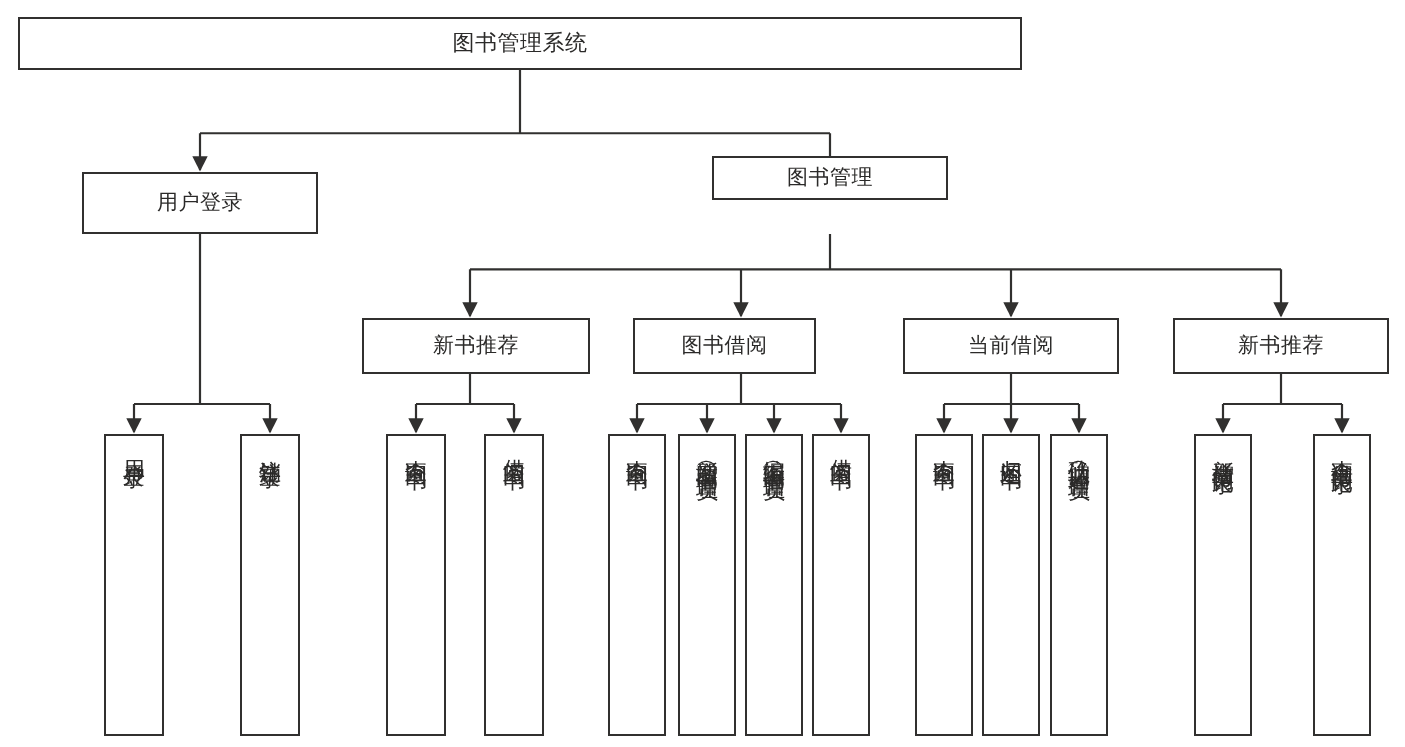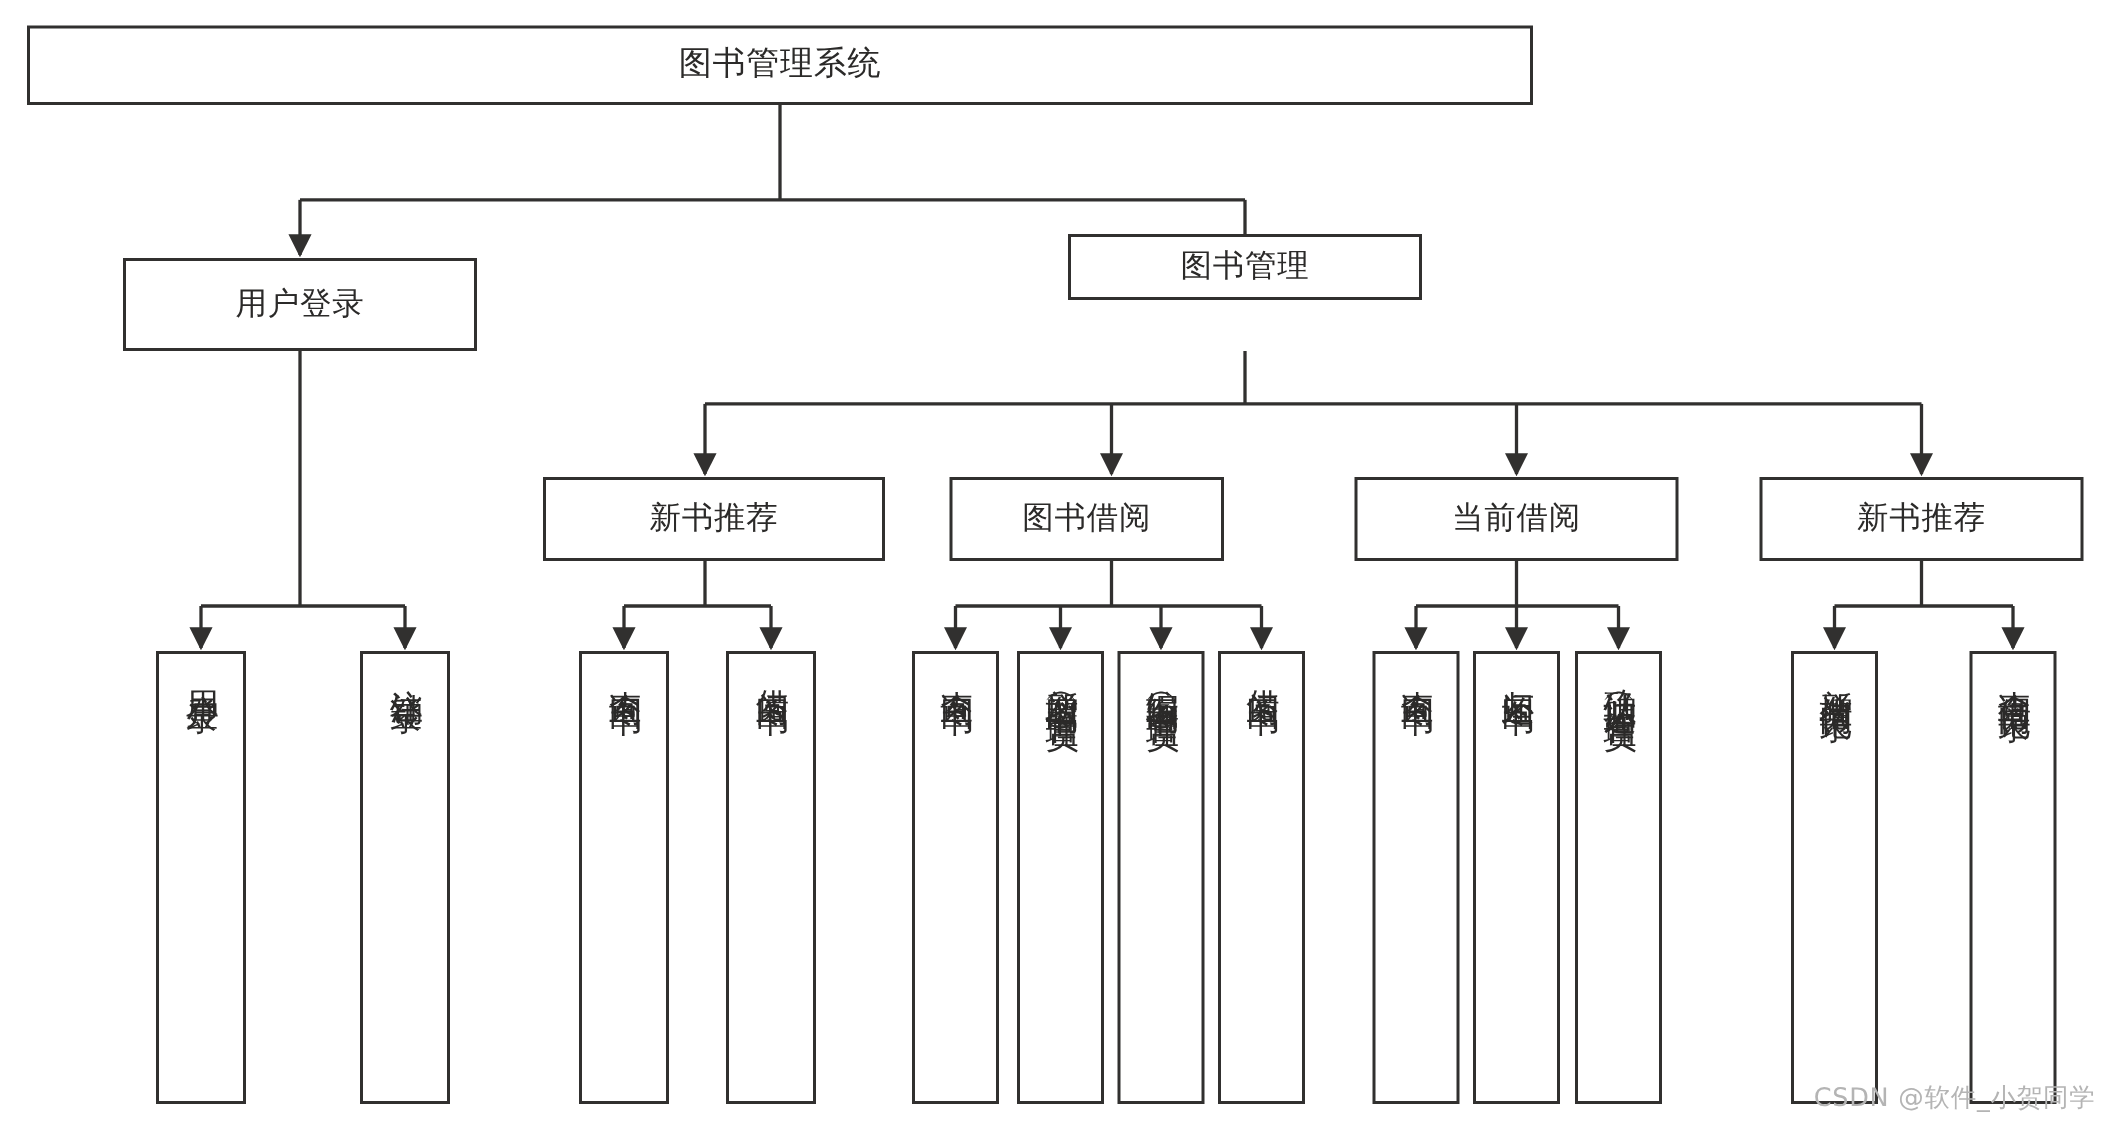--- a/index.html
+++ b/index.html
@@ -174,14 +174,13 @@
         <span class="node-label">确认归还（管理员）</span>
       </div>
       <div class="node vertical leaf" style="left: 1194px; top: 434px; width: 58px; height: 302px;">
         <span class="node-label">新增借阅记录</span>
       </div>
       <div class="node vertical leaf" style="left: 1313px; top: 434px; width: 58px; height: 302px;">
         <span class="node-label">查询借阅记录</span>
       </div>
     </div>
 
-  <div class="watermark">CSDN @软件_小贺同学</div>
 </div>
 
 </body></html>

